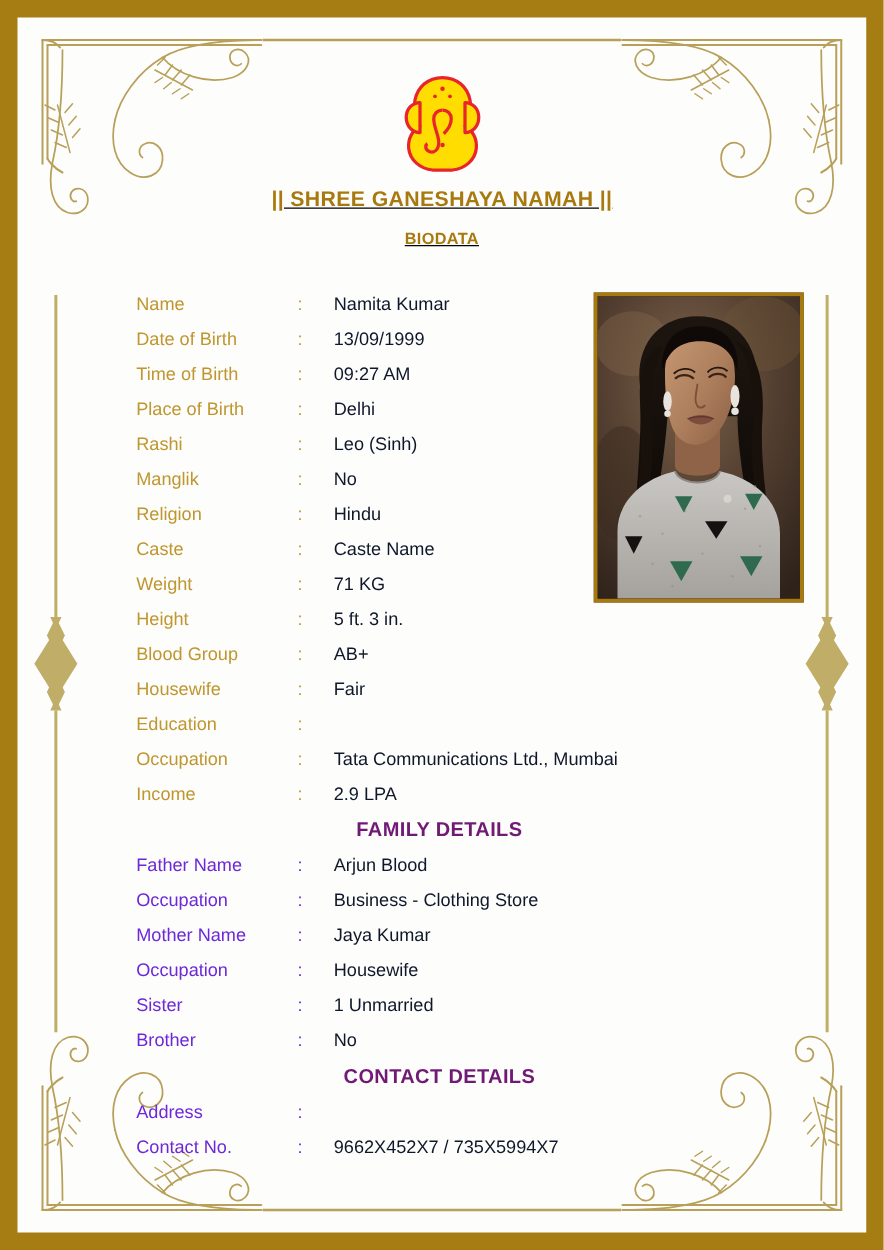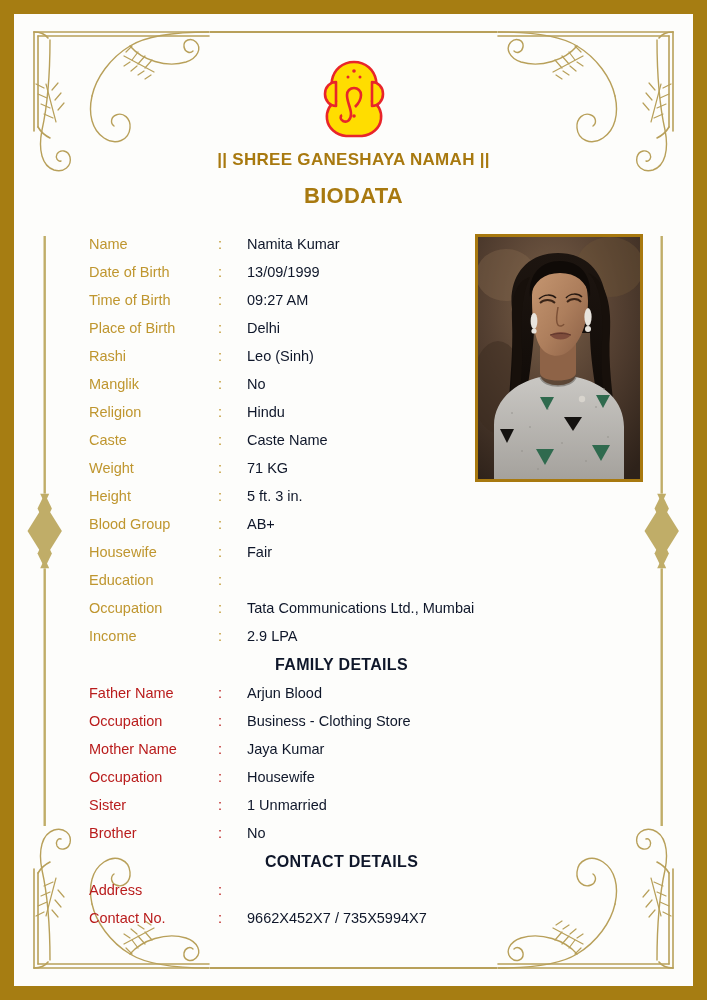--- a/index.html
+++ b/index.html
@@ -64,49 +64,51 @@
   .side-left  { left: 8px; }
   .side-right { right: 8px; }
   .side-orn svg { display: block; width: 100%; height: 100%; }
 
   
   #header {
     position: absolute;
     left: 0; right: 0;
     top: 44px;
     text-align: center;
+    text-decoration: underline;
   }
   #ganesha-icon { display: block; margin: 0 auto; }
   .title-mantra {
     margin-top: 10px;
     font-size: 17px;
     font-weight: bold;
     letter-spacing: 0.3px;
     color: #a8790f;
   }
   .title-biodata {
     margin-top: 13px;
-    font-size: 22px;
+    font-size: 13px;
     font-weight: bold;
     letter-spacing: 0.3px;
     color: #a8790f;
   }
 
   
   #content {
     position: absolute;
     left: 0; right: 0;
     top: 216px;
+    padding-left: 20px;
   }
 
   .section-heading {
     text-align: center;
     font-size: 16px;
     font-weight: bold;
-    color: #0f172a;
+    color: #701a75;
     letter-spacing: 0.3px;
     margin: 6px 0 5px 0;
     padding-right: 24px;
   }
 
   .row {
     position: relative;
     height: 28px;
     line-height: 28px;
     white-space: nowrap;
@@ -122,21 +124,21 @@
     left: 204px;
     font-size: 14.5px;
     color: #bf962f;
   }
   .val {
     position: absolute;
     left: 233px;
     font-size: 14.5px;
     color: #0f172a;
   }
-  .fam .lbl, .fam .sep, .con .lbl, .con .sep { color: #b91c1c; }
+  .fam .lbl, .fam .sep, .con .lbl, .con .sep { color: #6d28d9; }
 
   
   #photo-frame {
     position: absolute;
     left: 461px;
     top: 220px;
     width: 168px;
     height: 248px;
     border: 3px solid #a8790f;
     box-sizing: border-box;

